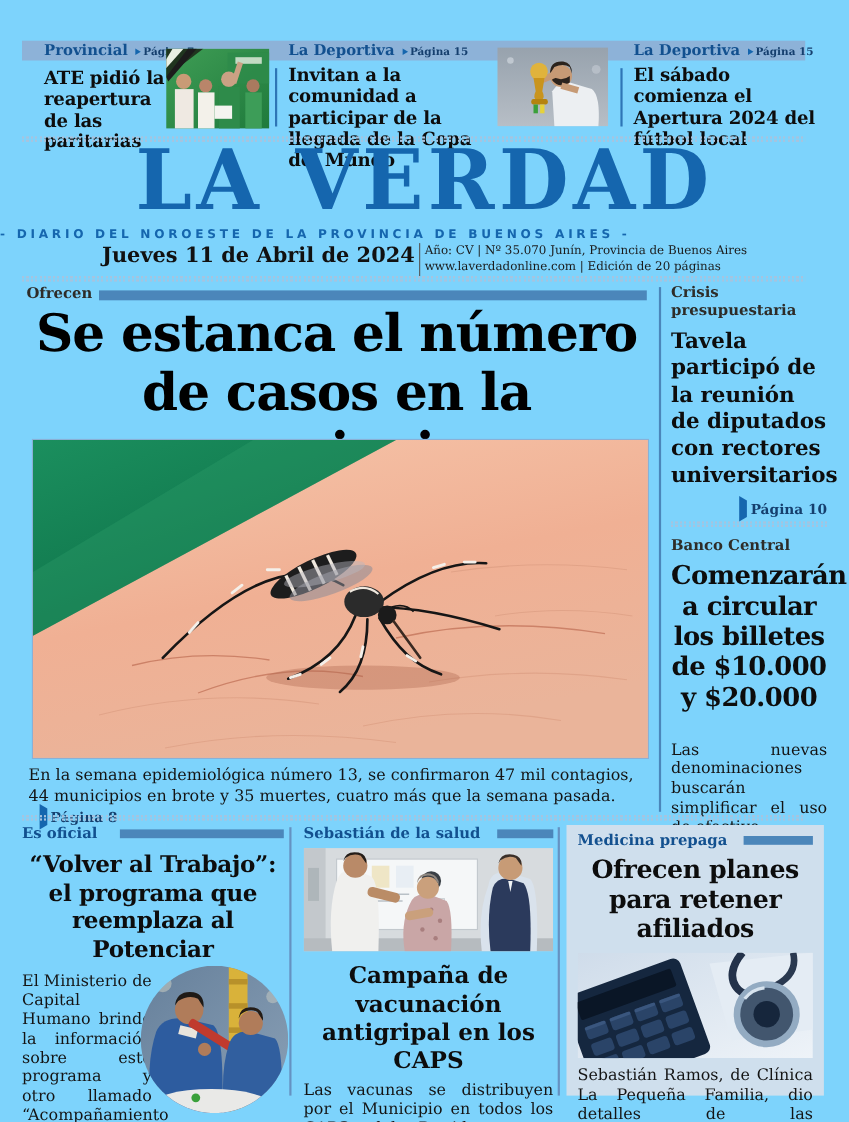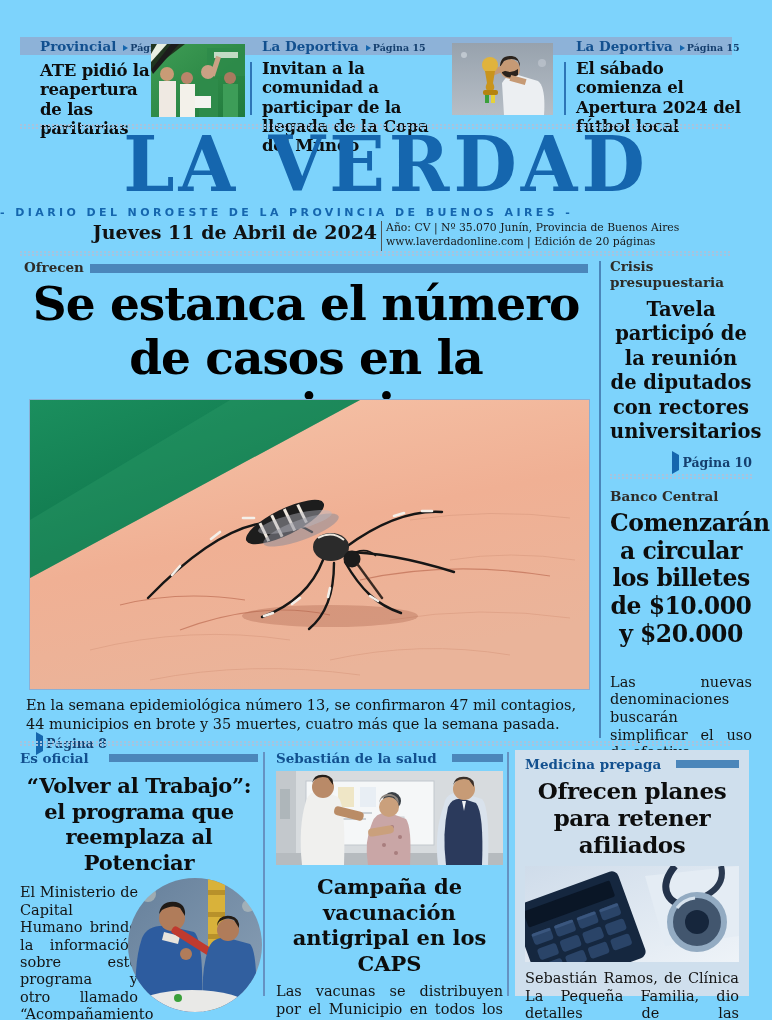--- a/index.html
+++ b/index.html
@@ -35,21 +35,21 @@
   .date-info{font-size:10.8px;line-height:1.3;color:#1a1a1a;text-align:left;}
   
   .kbar{position:absolute;height:9px;background:#4b86ba;}
   .lead-head{position:absolute;left:18px;top:277px;width:576px;text-align:center;font-weight:bold;
      color:#000;font-size:47px;line-height:1.14;letter-spacing:-1px;}
   .lead-photo{position:absolute;left:29px;top:399px;width:559px;height:289px;border:1px solid #8ab0d6;}
   .caption{position:absolute;left:26px;top:696px;width:568px;font-size:14.5px;line-height:1.3;color:#141414;}
   
   .rcol{position:absolute;left:610px;width:142px;}
   .rc-kick{font-weight:bold;font-size:13.5px;color:#2e2c28;}
-  .rc-h1{font-weight:bold;font-size:19.5px;line-height:1.25;text-align:center;color:#0d0d0d;margin-top:8px;}
+  .rc-h1{font-weight:bold;font-size:19.5px;line-height:1.25;color:#0d0d0d;margin-top:8px;}
   .rc-h2{font-weight:bold;font-size:23.5px;line-height:1.18;text-align:center;color:#0d0d0d;letter-spacing:-0.5px;margin-top:6px;}
   .rc-body{font-size:14.5px;line-height:1.22;text-align:justify;color:#141414;margin-top:25px;}
   .bodytxt{font-size:14.5px;line-height:1.2;text-align:justify;color:#141414;}
   
   .bcol{position:absolute;top:750px;}
   .bc-h{font-weight:bold;text-align:center;color:#0d0d0d;}
   .kbar-f{flex:1;height:8px;background:#4b86ba;align-self:center;margin-left:8px;}
   .panelC{background:#cfdfed;}
 </style>
 </head>

